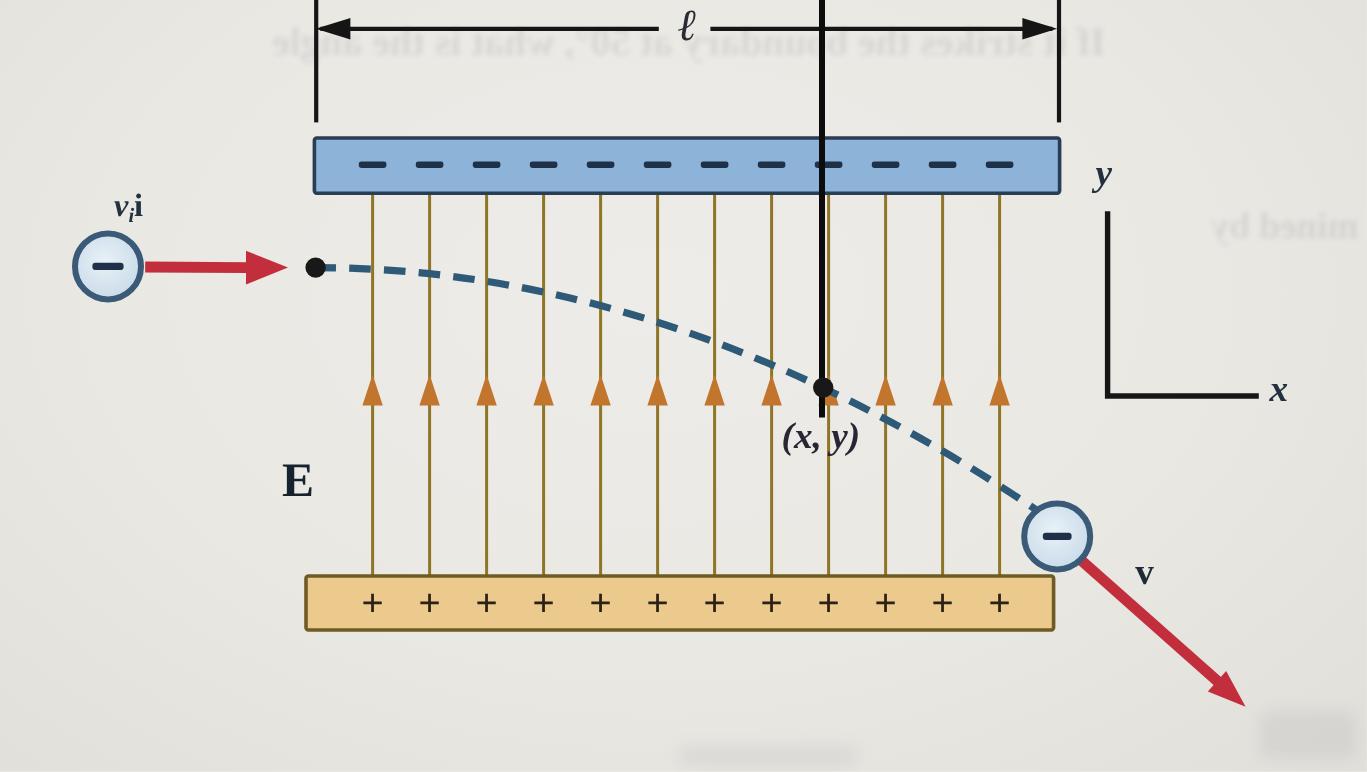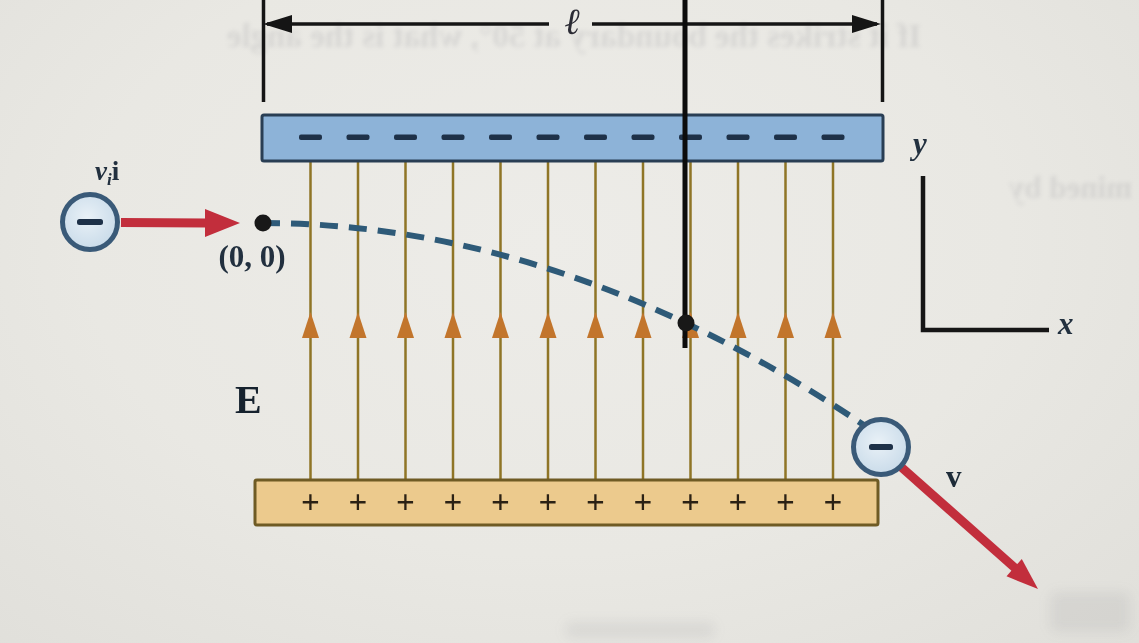--- a/index.html
+++ b/index.html
@@ -148,22 +148,22 @@
       <rect x="869" y="444" width="24" height="6" rx="2.5" style="fill:var(--sign-minus)"></rect>
     </g>
   </svg>
 
   <div class="lbl ell" style="left:552px;top:3px;width:40px;text-align:center;">ℓ</div>
 
   <div class="lbl" style="left:95px;top:158px;text-align:right;">
     <span class="vi-scalar">v</span><span class="vi-sub">i</span><span class="vi-vec">i</span>
   </div>
 
-  <div class="lbl serif-b" style="left:200px;top:241px;width:104px;text-align:center;font-size:31px;">(0, 0)</div>
 
+  <div class="lbl serif-bi" style="left:636px;top:347px;width:96px;text-align:center;font-size:31px;color:#2b2533;">(x, y)</div>
 
   <div class="lbl serif-b" style="left:235px;top:380px;font-size:40px;color:#16222e;">E</div>
 
   <div class="lbl serif-bi" style="left:913px;top:128px;font-size:31px;">y</div>
 
   <div class="lbl serif-bi" style="left:1058px;top:308px;font-size:31px;">x</div>
 
   <div class="lbl serif-b" style="left:946px;top:461px;font-size:31px;color:#1d2b38;">v</div>
 </div>
 

